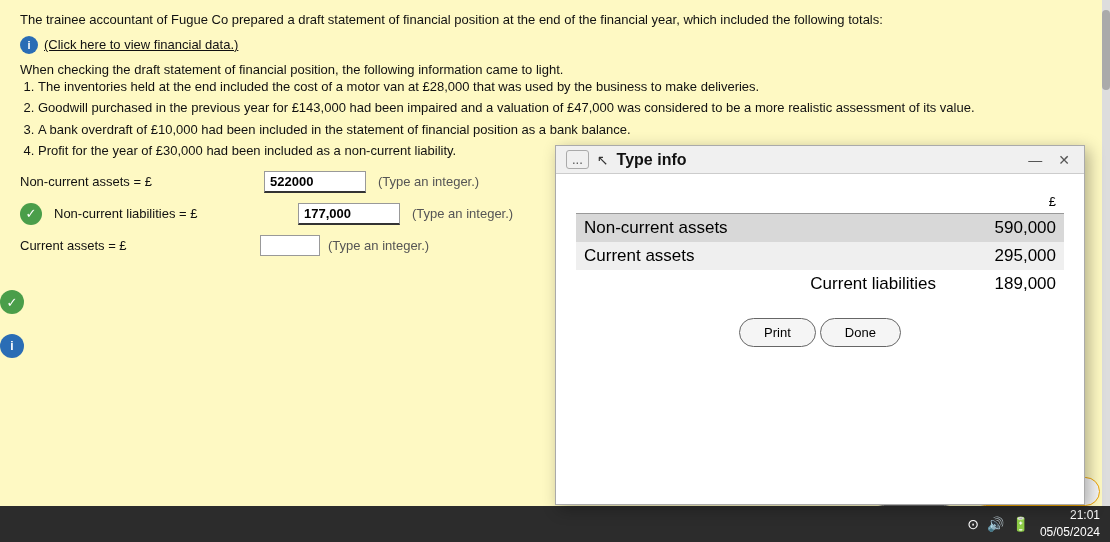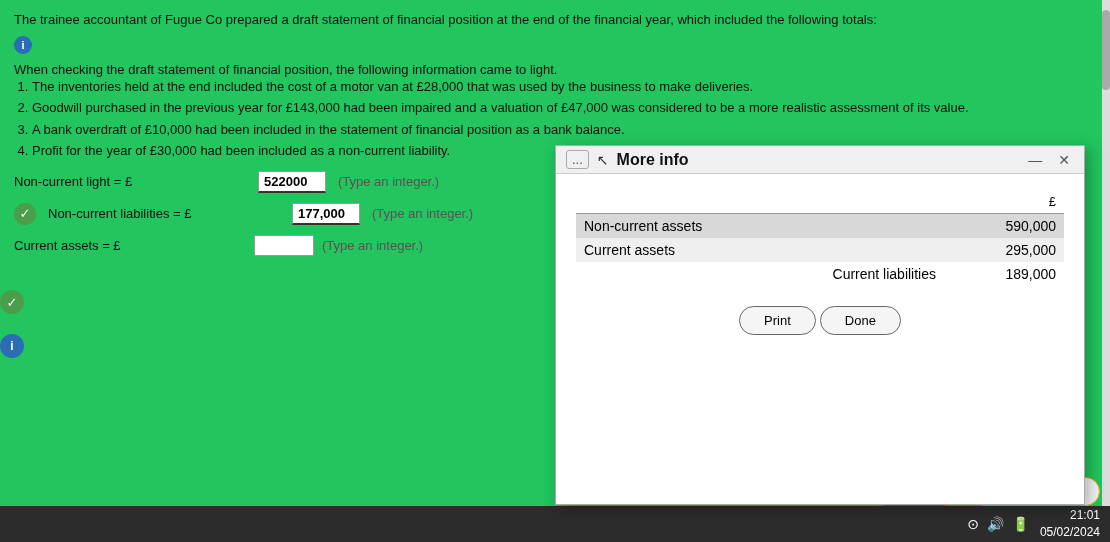--- a/index.html
+++ b/index.html
@@ -7,24 +7,24 @@
       font-family: Arial, sans-serif;
       font-size: 13px;
       background: #e8e8e8;
       width: 1110px;
       height: 542px;
       overflow: hidden;
       position: relative;
     }
 
     .main-content {
-      background: #22c55e;
+      background: #fef9c3;
       width: 100%;
       height: 100%;
-      padding: 10px 14px;
+      padding: 10px 20px;
       position: relative;
       overflow: hidden;
     }
 
     .question-text {
       font-size: 13px;
       line-height: 1.5;
       margin-bottom: 6px;
       color: #111;
     }
@@ -95,21 +95,21 @@
     }
 
     .input-row .label {
       min-width: 240px;
     }
 
     .input-box {
       border: 1px solid #999;
       padding: 2px 5px;
       font-size: 13px;
-      width: 68px;
+      width: 102px;
       background: #fff;
     }
 
     .input-box.filled {
       background: #fff;
       color: #000;
       font-weight: bold;
       border-bottom: 2px solid #333;
     }
 
@@ -206,21 +206,21 @@
       border-bottom: 1px solid #999;
       width: 120px;
     }
 
     .data-table th.label-col {
       text-align: left;
       width: auto;
     }
 
     .data-table td {
-      font-size: 14px;
+      font-size: 17px;
       padding: 4px 8px;
     }
 
     .data-table td.value-col {
       text-align: right;
       width: 120px;
     }
 
     .data-table tr:first-child td {
       background: #d8d8d8;
@@ -373,37 +373,38 @@
 <div class="main-content">
 
   <div class="scrollbar">
     <div class="scrollbar-thumb"></div>
   </div>
 
   <p class="question-text">The trainee accountant of Fugue Co prepared a draft statement of financial position at the end of the financial year, which included the following totals:</p>
 
   <div class="click-info">
     <div class="info-icon">i</div>
+    <span class="click-info-text">(Click here to view financial data.)</span>
   </div>
 
 
   <p class="checking-text">When checking the draft statement of financial position, the following information came to light.</p>
 
   <ol class="numbered-list">
     <li>The inventories held at the end included the cost of a motor van at £28,000 that was used by the business to make deliveries.</li>
     <li>Goodwill purchased in the previous year for £143,000 had been impaired and a valuation of £47,000 was considered to be a more realistic assessment of its value.</li>
     <li>A bank overdraft of £10,000 had been included in the statement of financial position as a bank balance.</li>
     <li>Profit for the year of £30,000 had been included as a non-current liability.</li>
   </ol>
 
   <div class="input-section">
 
     <div class="input-row">
       <div style="display:flex; align-items:center; gap:4px;">
-        <span class="label">Non-current light = £</span>
+        <span class="label">Non-current assets = £</span>
         <input class="input-box filled" type="text" value="522000" style="">
         <span class="hint-text">(Type an integer.)</span>
       </div>
     </div>
 
     <div class="input-row" style="display:flex; align-items:center; gap:4px;">
       <div class="check-icon">✓</div>
       <span class="label">Non-current liabilities = £</span>
       <input class="input-box filled" type="text" value="177,000" style="">
       <span class="hint-text">(Type an integer.)</span>
@@ -420,21 +421,21 @@
   <div class="left-indicator">
     <div class="side-circle">✓</div>
     <div class="side-circle-info">i</div>
   </div>
 
   <div class="modal-overlay">
     <div class="modal-titlebar">
       <div style="display:flex; align-items:center; gap:8px;">
         <span class="modal-ellipsis">...</span>
         <span class="modal-cursor">↖</span>
-        <span class="modal-title">More info</span>
+        <span class="modal-title">Type info</span>
       </div>
       <div class="modal-controls">
         <span class="modal-btn">—</span>
         <span class="modal-btn">✕</span>
       </div>
     </div>
 
     <div class="modal-body">
       <table class="data-table">
         <thead>
@@ -472,17 +473,17 @@
   </div>
 
   <div class="taskbar">
     <div class="taskbar-icons">
       <span class="taskbar-icon">⊙</span>
       <span class="taskbar-icon">🔊</span>
       <span class="taskbar-icon">🔋</span>
     </div>
     <div class="taskbar-time">
       <div>21:01</div>
-      <div>05/02/2024</div>
+      <div>05/05/2024</div>
     </div>
   </div>
 
 </div>
 
 </body></html>

